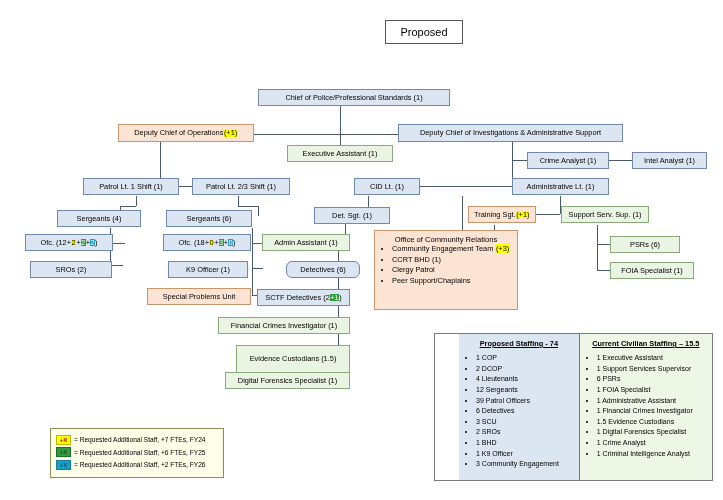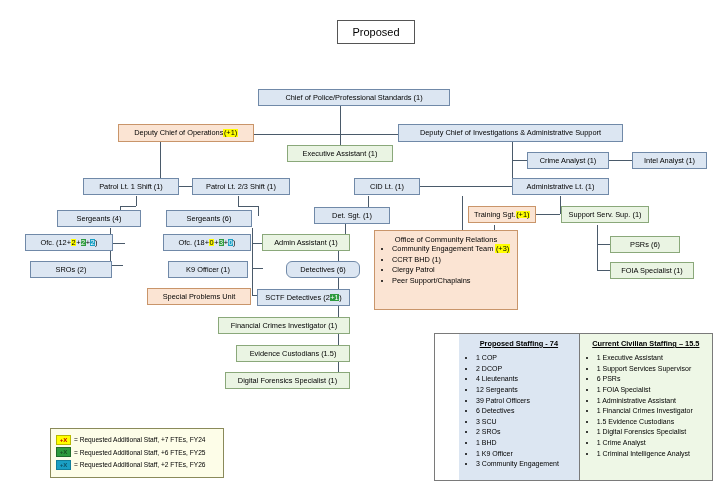--- a/index.html
+++ b/index.html
@@ -21,21 +21,21 @@
     white-space:nowrap;
     z-index:3;
   }
   .blue{background:#dce6f2;border-color:#7089a8;}
   .green{background:#eaf4e3;border-color:#8aa87a;}
   .peach{background:#fbe4d3;border-color:#c9956a;}
 
   .title-box{
     position:absolute;border:1px solid #555;background:#fff;
     display:flex;align-items:center;justify-content:center;
-    font-size:11px;z-index:4;
+    font-size:11px;z-index:4;margin-left:48px;
   }
 
   
   .hl-y{background:#ffff00;padding:0 0.5px;}
   .hl-g{background:#2e9b3e;color:#ffffff;padding:0 0.5px;}
   .hl-b{background:#1a9fc4;color:#ffffff;padding:0 0.5px;}
 
   
   .ocr{
     position:absolute;background:#fbe4d3;border:1px solid #c9956a;
@@ -261,21 +261,21 @@
   <div class="node blue" style="left:257px;top:289px;width:93px;height:17px;">
     <span>SCTF Detectives (2</span>
       <span class="hl-g">+1</span>
       <span>)</span>
   </div>
 
   <div class="node green" style="left:218px;top:317px;width:132px;height:17px;">
     <span>Financial Crimes Investigator (1)</span>
   </div>
 
-  <div class="node green" style="left:236px;top:345px;width:114px;height:17px;">
+  <div class="node green" style="left:236px;top:345px;width:114px;height:28px;">
     <span>Evidence Custodians (1.5)</span>
   </div>
 
   <div class="node green" style="left:225px;top:372px;width:125px;height:17px;">
     <span>Digital Forensics Specialist (1)</span>
   </div>
 
   <div class="node green" style="left:610px;top:236px;width:70px;height:17px;">
     <span>PSRs (6)</span>
   </div>

